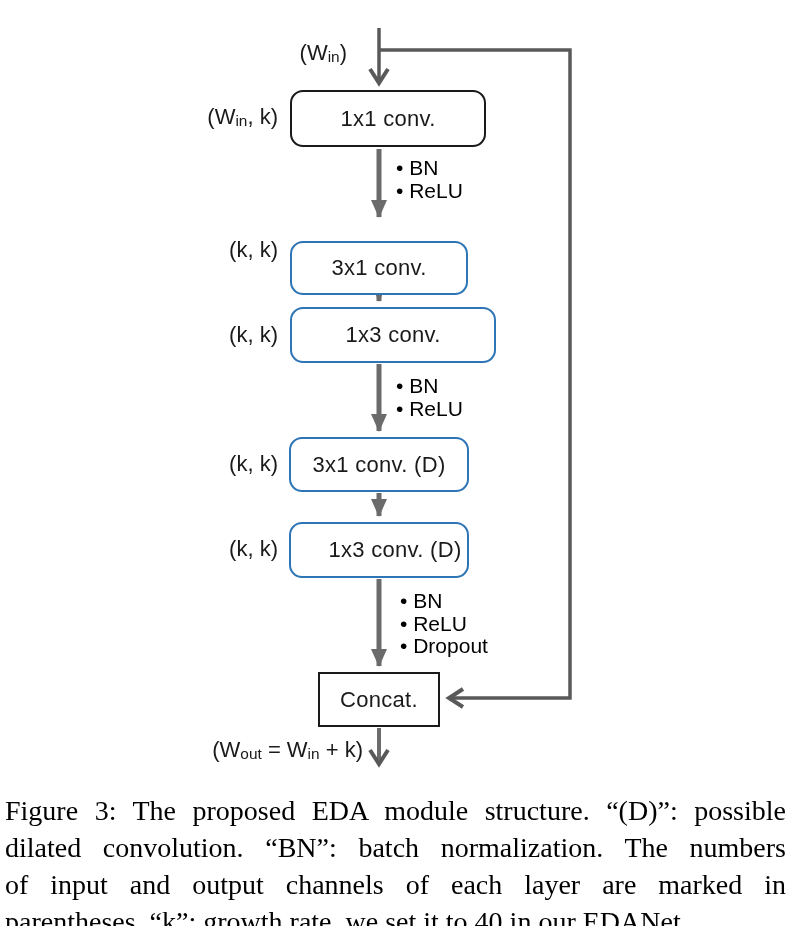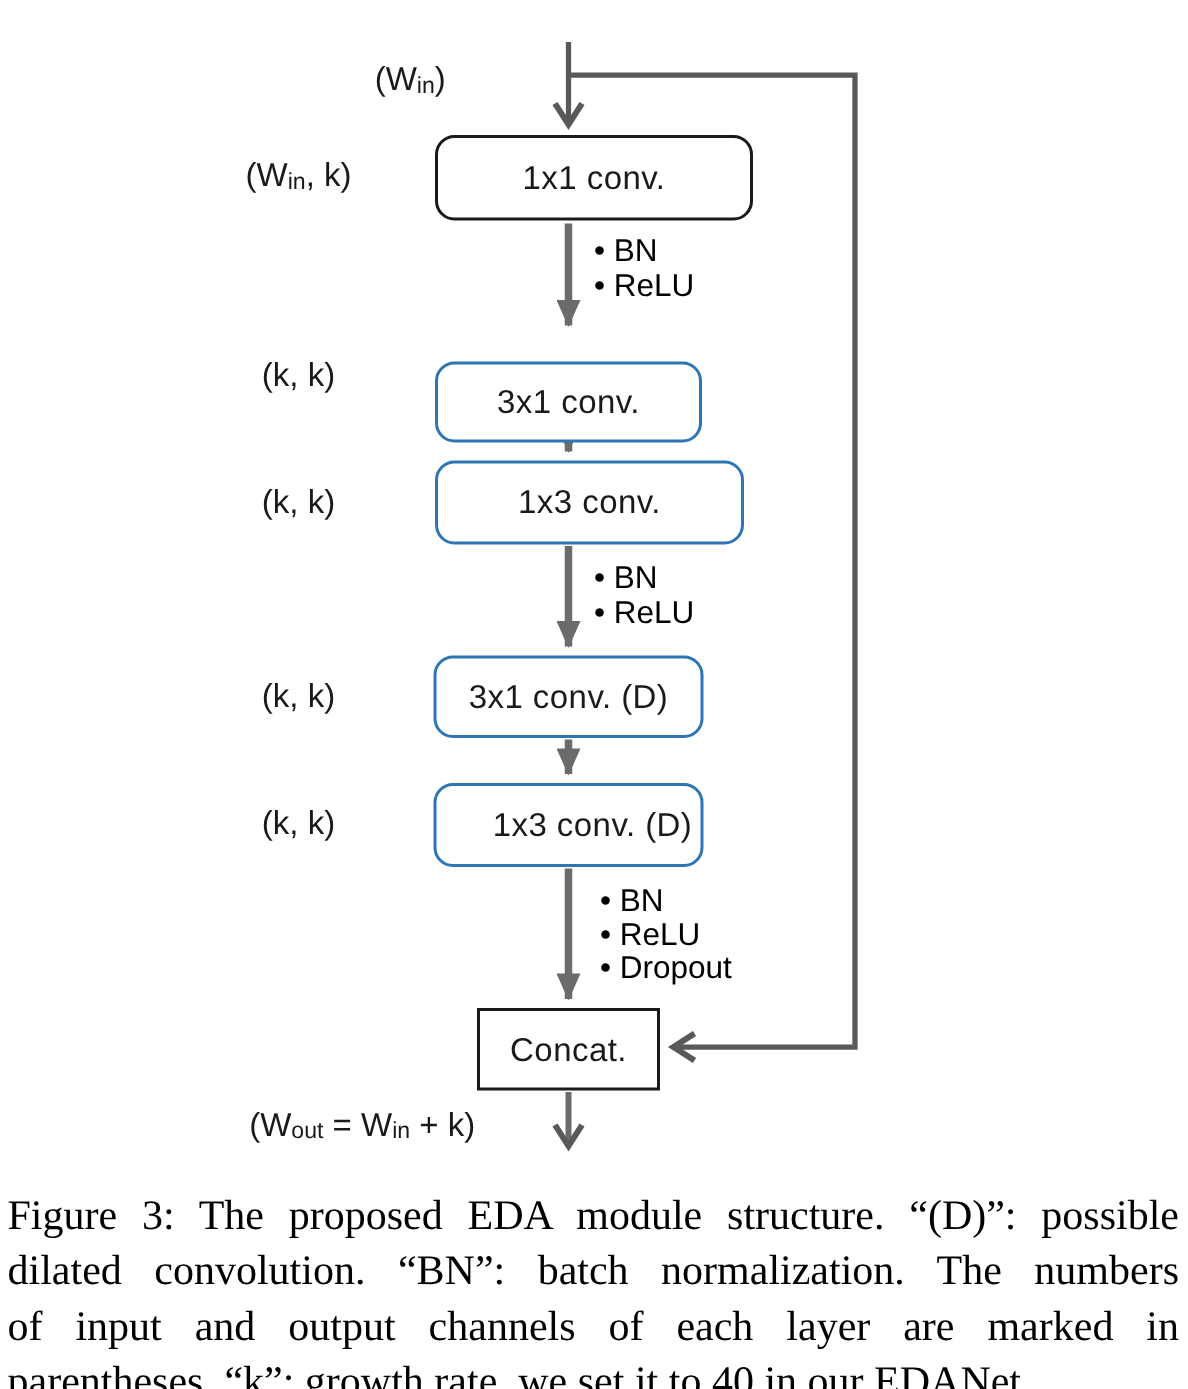--- a/index.html
+++ b/index.html
@@ -23,21 +23,21 @@
     box-sizing: border-box;
   }
   .box.rounded { border-radius: 13px; }
   .box.black  { border: 2.5px solid #1a1a1a; }
   .box.blue   { border: 2.5px solid #2E75B6; }
 
   .side-label {
     position: absolute;
     font-size: 22px;
     color: #1a1a1a;
-    text-align: center;
+    text-align: right;
     white-space: nowrap;
   }
   .sub { font-size: 0.70em; vertical-align: -0.12em; letter-spacing: 0; }
 
   .ann {
     position: absolute;
     font-size: 21px;
     line-height: 22.5px;
     color: #000000;
     white-space: nowrap;
@@ -80,21 +80,21 @@
     <path d="M379,364 L379,431" stroke="#6b6b6b" stroke-width="5" fill="none" marker-end="url(#tri)"></path>
     <path d="M379,493 L379,516" stroke="#6b6b6b" stroke-width="5" fill="none" marker-end="url(#tri)"></path>
     <path d="M379,579 L379,666" stroke="#6b6b6b" stroke-width="5" fill="none" marker-end="url(#tri)"></path>
     <path d="M379,728 L379,764" stroke="#6b6b6b" stroke-width="4" fill="none" marker-end="url(#chev)"></path>
   </svg>
 
   <div class="side-label" style="left:200px; top:40px; width:147px;">
     <span>(W</span><span class="sub">in</span><span>)</span>
   </div>
 
-  <div class="box black rounded" style="left:290px; top:90px; width:212px; height:57px;">
+  <div class="box black rounded" style="left:290px; top:90px; width:196px; height:57px;">
     <span>1x1 conv.</span>
   </div>
   <div class="side-label" style="left:120px; top:104px; width:158px;">
     <span>(W</span><span class="sub">in</span><span>, k)</span>
   </div>
   <div class="ann" style="left:396px; top:157px;">
     <div>• BN</div>
     <div>• ReLU</div>
   </div>
 

